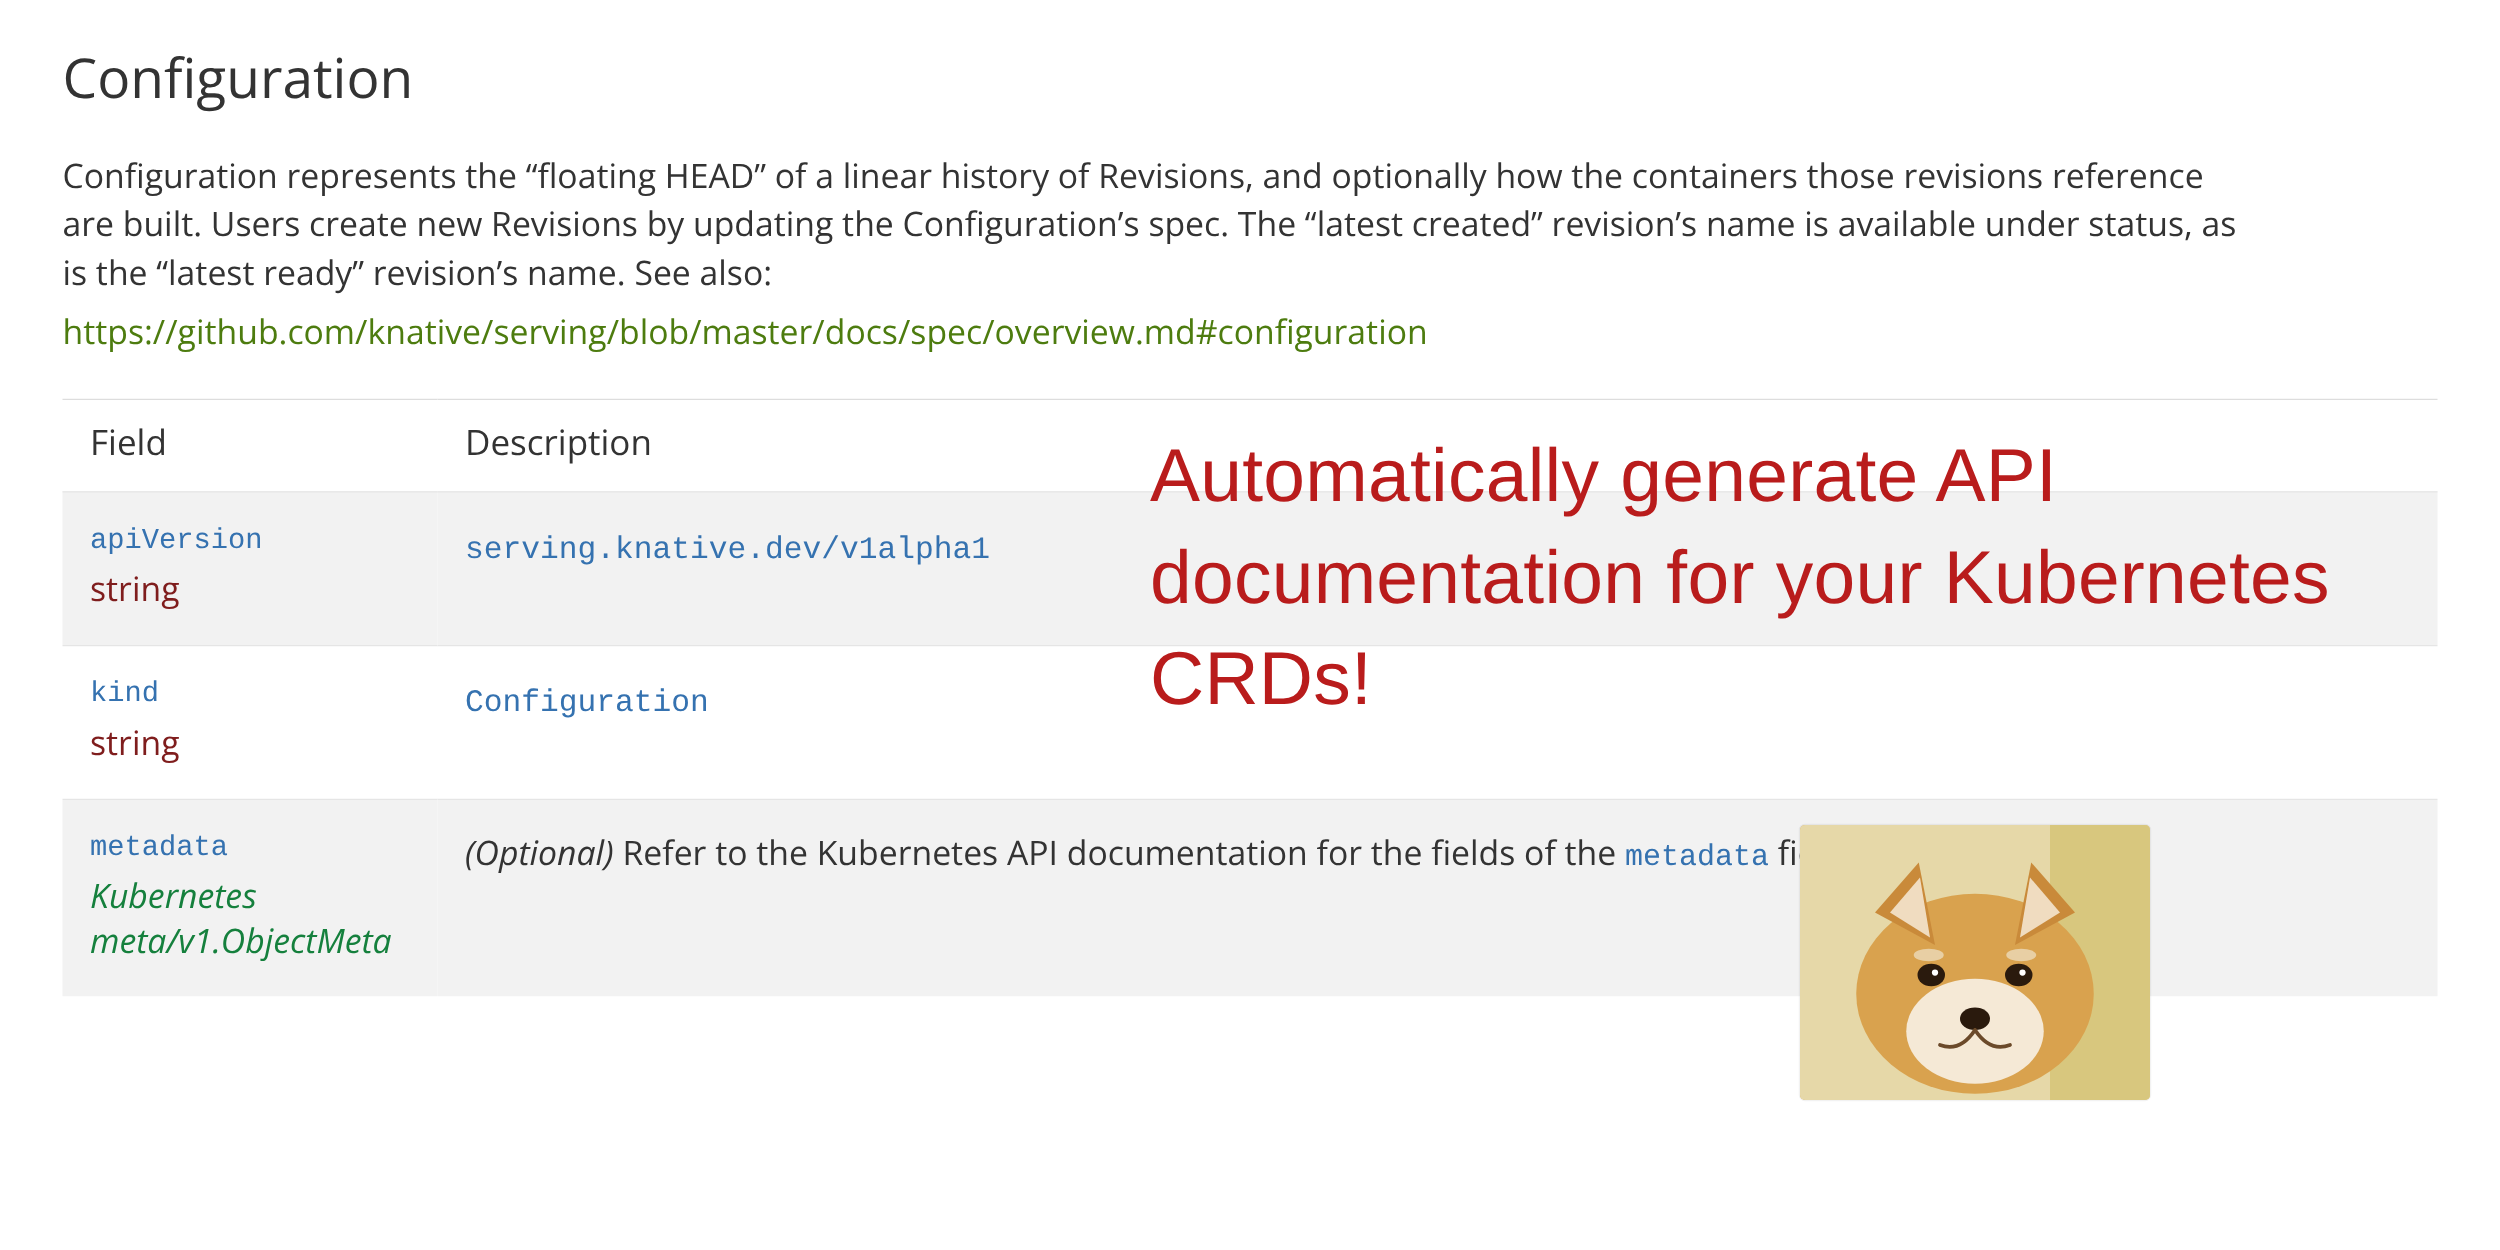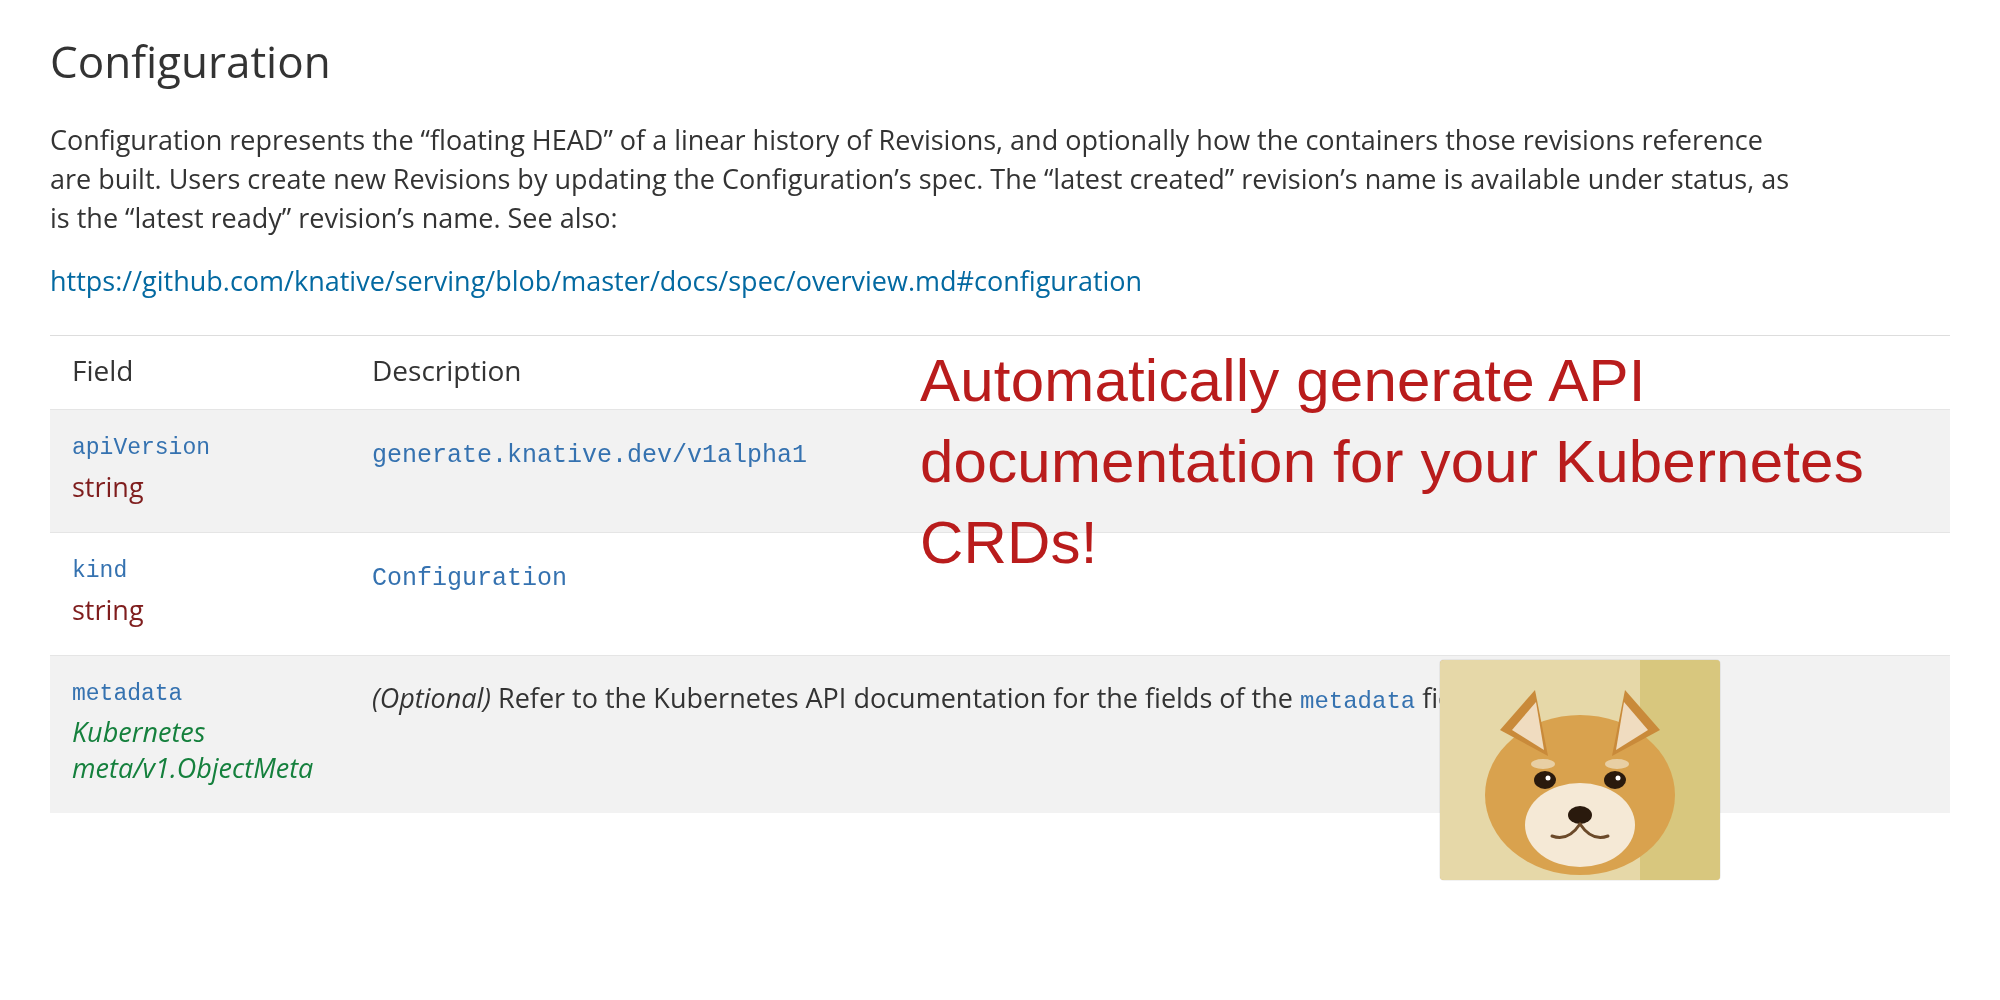--- a/index.html
+++ b/index.html
@@ -16,24 +16,24 @@
   h2.page-title {
     font-size: 44px;
     font-weight: 400;
     color: #333;
     margin-bottom: 26px;
   }
   p.intro {
     font-size: 27px;
     color: #333;
     max-width: 1740px;
-    margin-bottom: 24px;
+    margin-bottom: 8px;
   }
   a.doc-link {
-    color: #0369a1;
+    color: #4d7c0f;
     text-decoration: none;
     font-size: 27px;
   }
 
   table.fields {
     width: 100%;
     border-collapse: collapse;
     margin-top: 34px;
   }
   table.fields thead th {
@@ -131,21 +131,21 @@
       <th>Description</th>
     </tr>
   </thead>
   <tbody>
     <tr>
       <td class="field-col">
         <span class="field-name">apiVersion</span>
         <span class="field-type">string</span>
       </td>
       <td>
-        <span class="desc-code">generate.knative.dev/v1alpha1</span>
+        <span class="desc-code">serving.knative.dev/v1alpha1</span>
       </td>
     </tr>
     <tr>
       <td class="field-col">
         <span class="field-name">kind</span>
         <span class="field-type">string</span>
       </td>
       <td>
         <span class="desc-code">Configuration</span>
       </td>

